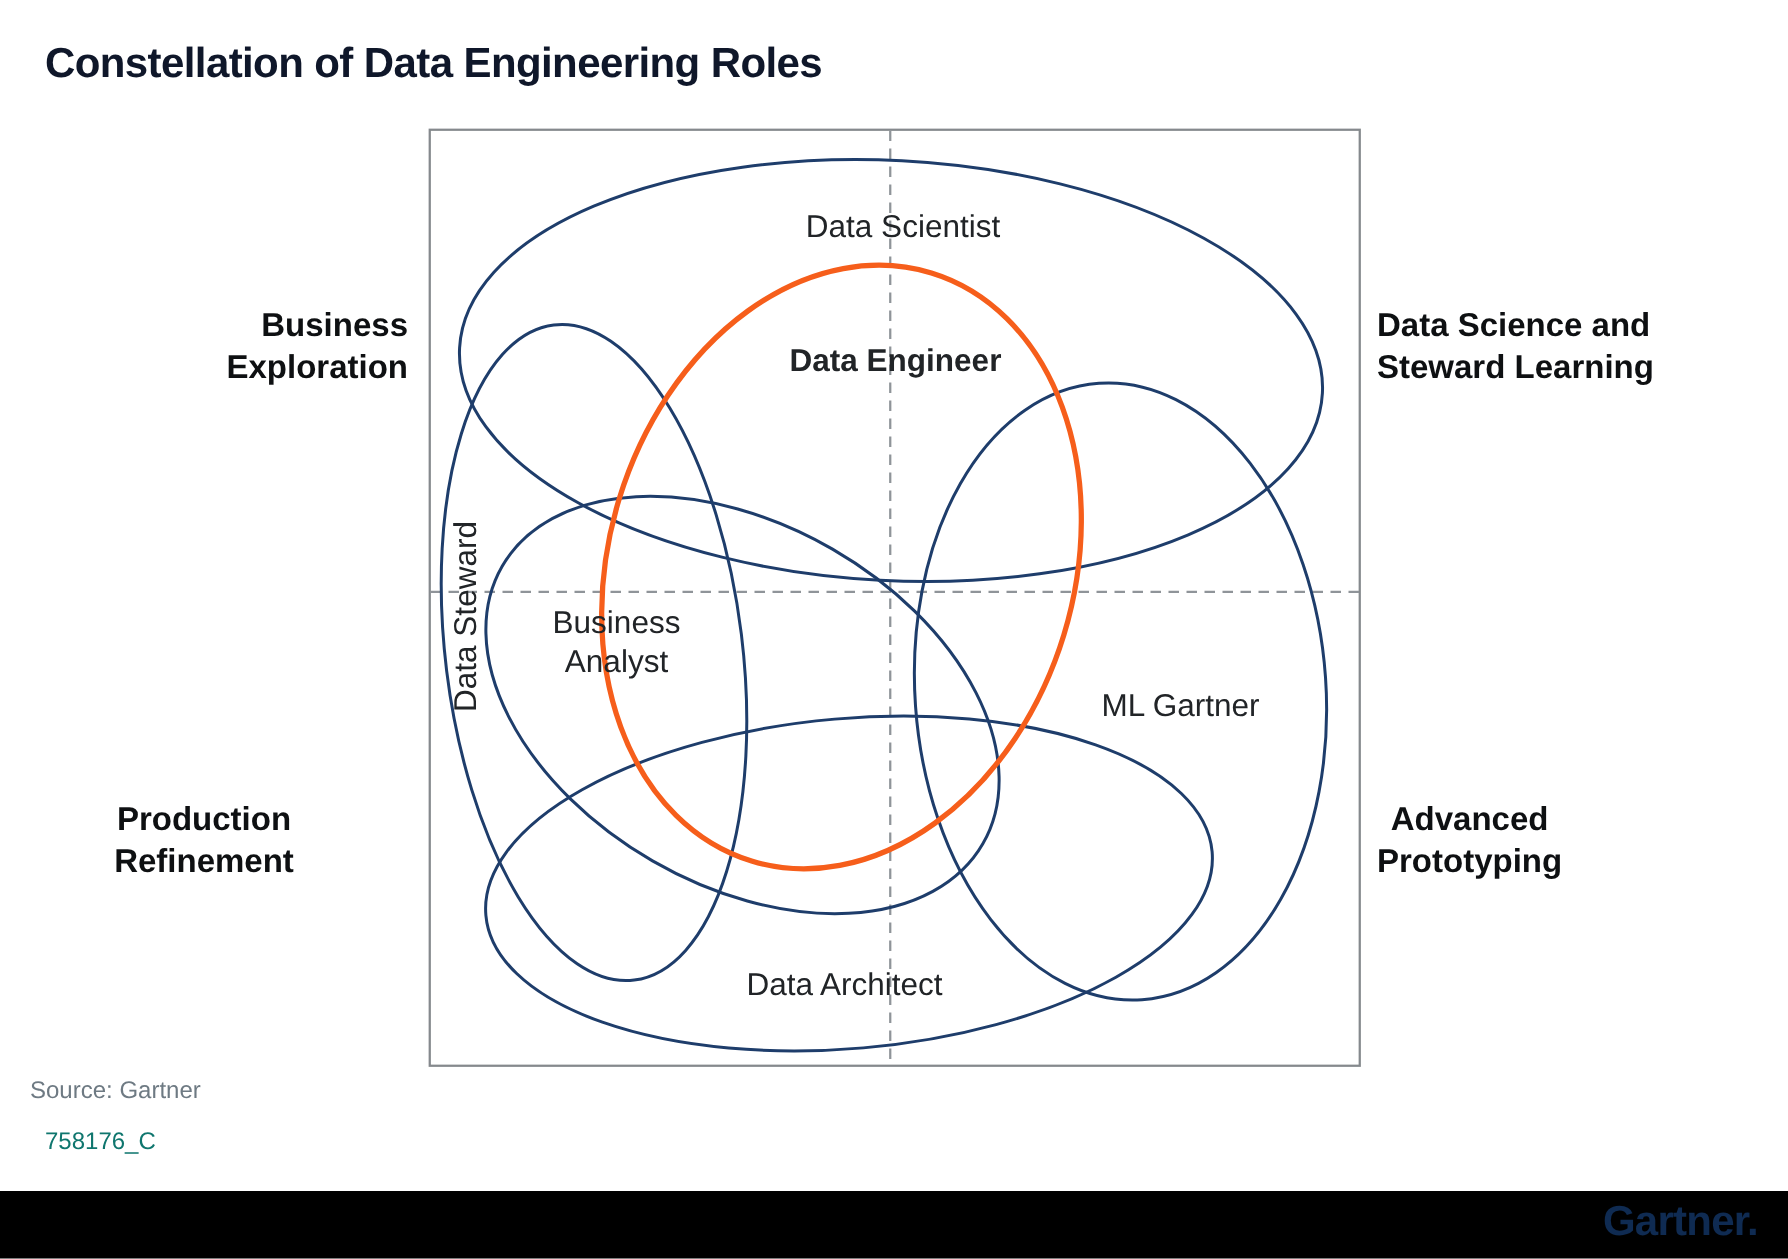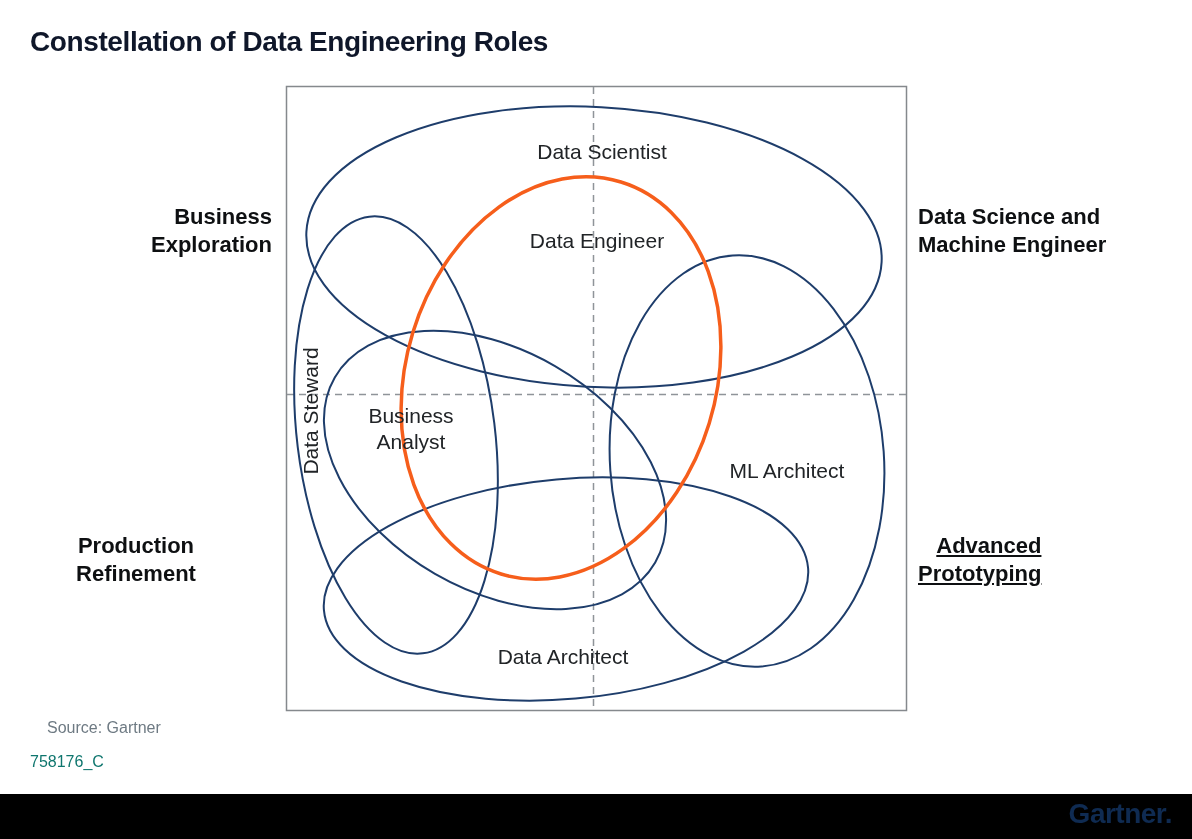--- a/index.html
+++ b/index.html
@@ -17,31 +17,31 @@
   }
   .chart-svg { position: absolute; left: 0; top: 0; width: 1192px; height: 839px; }
   .quad-label {
     position: absolute;
     font-size: 22px; font-weight: bold; line-height: 28px;
     color: #0e1012; white-space: pre-line;
   }
   .quad-tl { left: 0; width: 272px; top: 203px; text-align: right; }
   .quad-tr { left: 918px; top: 203px; text-align: left; }
   .quad-bl { left: 0; width: 272px; top: 532px; text-align: center; }
-  .quad-br { left: 918px; top: 532px; text-align: right; text-decoration: underline; }
+  .quad-br { left: 918px; top: 532px; text-align: center; }
   .role-label {
     position: absolute;
     font-size: 21px; line-height: 26px; color: #212427;
     white-space: pre-line; text-align: center;
     transform: translate(-50%, -50%);
   }
-  .role-label.bold { font-weight: normal; }
+  .role-label.bold { font-weight: bold; }
   .role-label.rot-90 { transform: translate(-50%, -50%) rotate(-90deg); }
   .source-line {
-    position: absolute; left: 47px; top: 719px;
+    position: absolute; left: 20px; top: 719px;
     font-size: 16px; color: #6e7a83;
   }
   .doc-id {
     position: absolute; left: 30px; top: 753px;
     font-size: 16px; color: #0f766e;
   }
   .footer-bar {
     position: absolute; left: 0; top: 794px;
     width: 1192px; height: 45px; background: #000000;
   }
@@ -64,32 +64,32 @@
     <ellipse cx="396" cy="435" rx="99" ry="220" fill="none" stroke="#1e3d6b" stroke-width="2" transform="rotate(-7 396 435)"></ellipse>
     <ellipse cx="495" cy="470" rx="185" ry="120" fill="none" stroke="#1e3d6b" stroke-width="2" transform="rotate(30 495 470)"></ellipse>
     <ellipse cx="747" cy="461" rx="137" ry="206" fill="none" stroke="#1e3d6b" stroke-width="2" transform="rotate(-4 747 461)"></ellipse>
     <ellipse cx="566" cy="589" rx="243" ry="110" fill="none" stroke="#1e3d6b" stroke-width="2" transform="rotate(-5 566 589)"></ellipse>
     <ellipse cx="561" cy="378" rx="155" ry="205" fill="none" stroke="#f65e1b" stroke-width="3.5" transform="rotate(17 561 378)"></ellipse>
   </svg>
 
 <div class="quad-label quad-tl">Business
 Exploration</div>
 <div class="quad-label quad-tr">Data Science and
-Machine Engineer</div>
+Steward Learning</div>
 <div class="quad-label quad-bl">Production
 Refinement</div>
 <div class="quad-label quad-br">Advanced
 Prototyping</div>
 
 <div id="role-labels">
     <div class="role-label" style="left: 602px; top: 152px;">Data Scientist</div>
     <div class="role-label rot-90" style="left: 311px; top: 411px;">Data Steward</div>
     <div class="role-label" style="left: 411px; top: 429px;">Business
 Analyst</div>
-    <div class="role-label" style="left: 787px; top: 471px;">ML Architect</div>
+    <div class="role-label" style="left: 787px; top: 471px;">ML Gartner</div>
     <div class="role-label" style="left: 563px; top: 657px;">Data Architect</div>
     <div class="role-label bold" style="left: 597px; top: 241px;">Data Engineer</div>
   </div>
 
 <div class="source-line">Source: Gartner</div>
 <div class="doc-id">758176_C</div>
 
 <div class="footer-bar">
   <span class="gartner-logo">Gartner.</span>
 </div>

